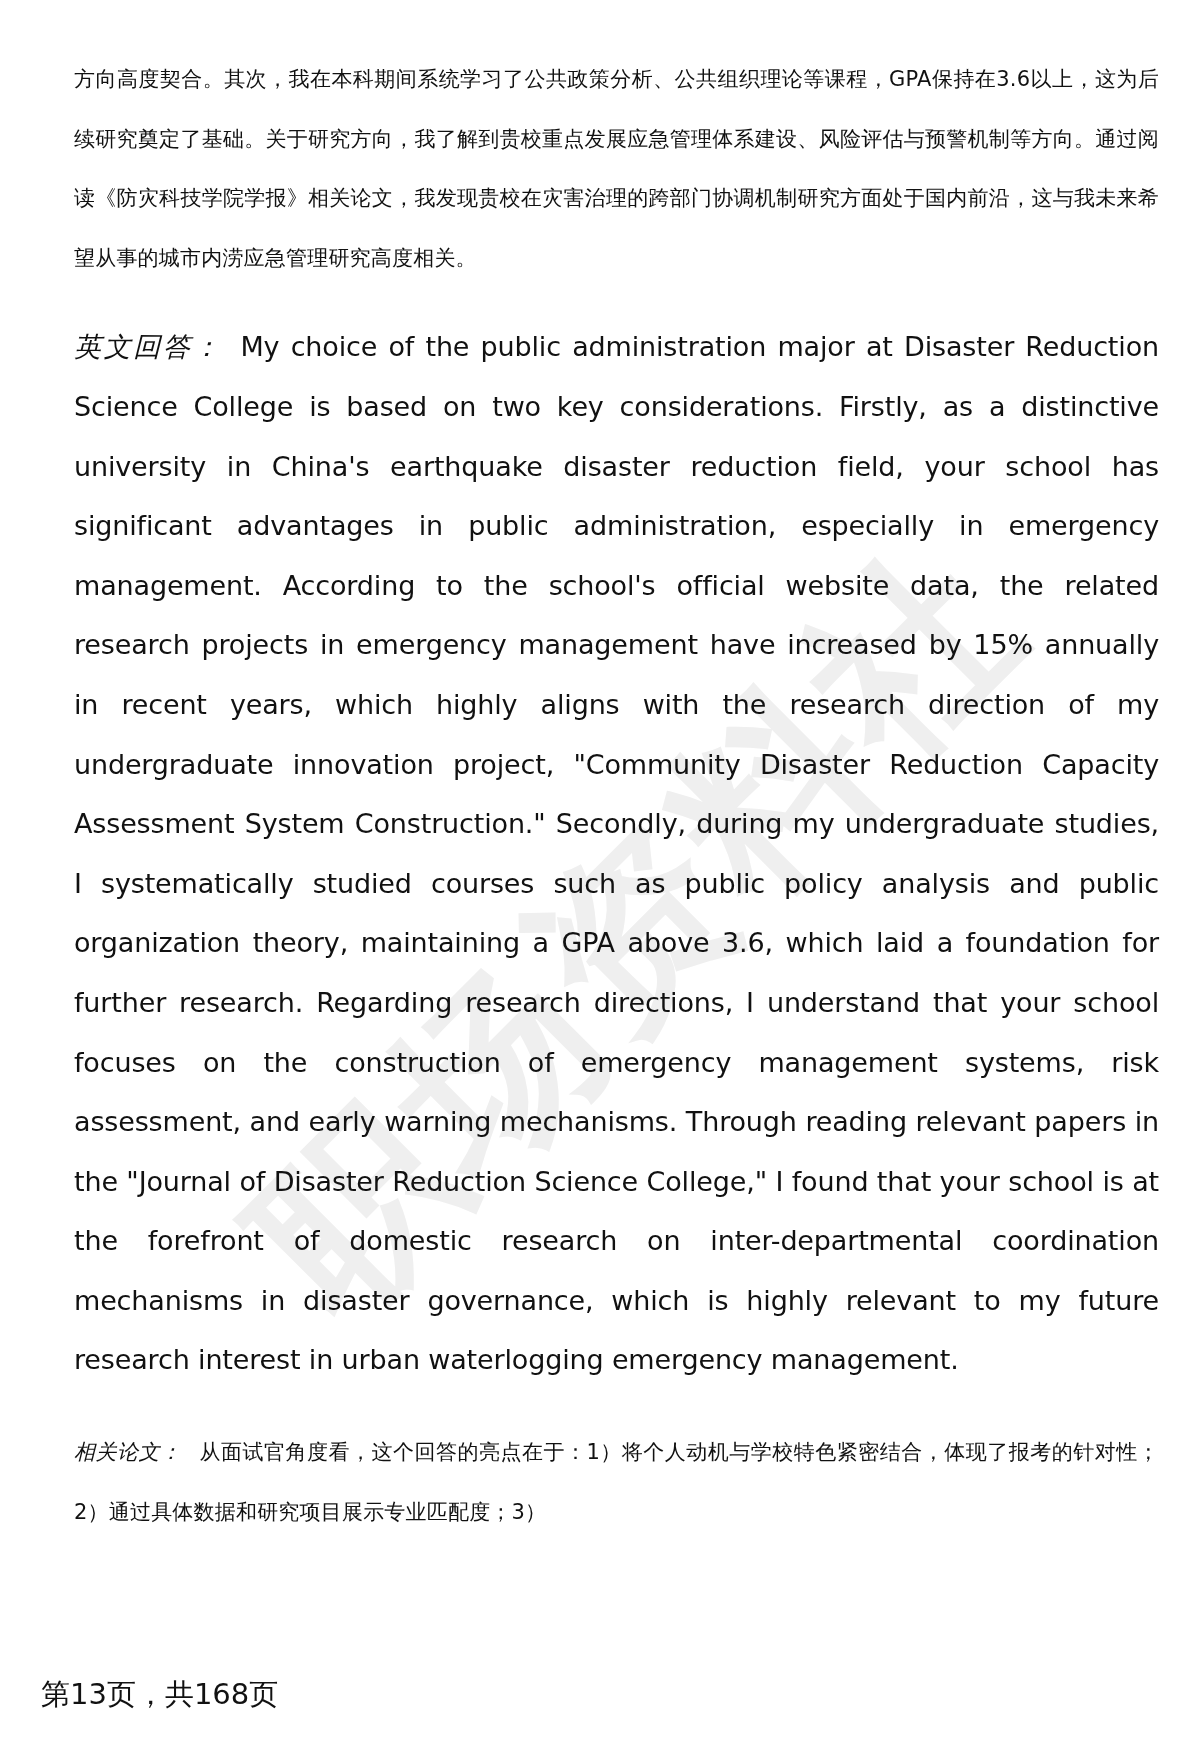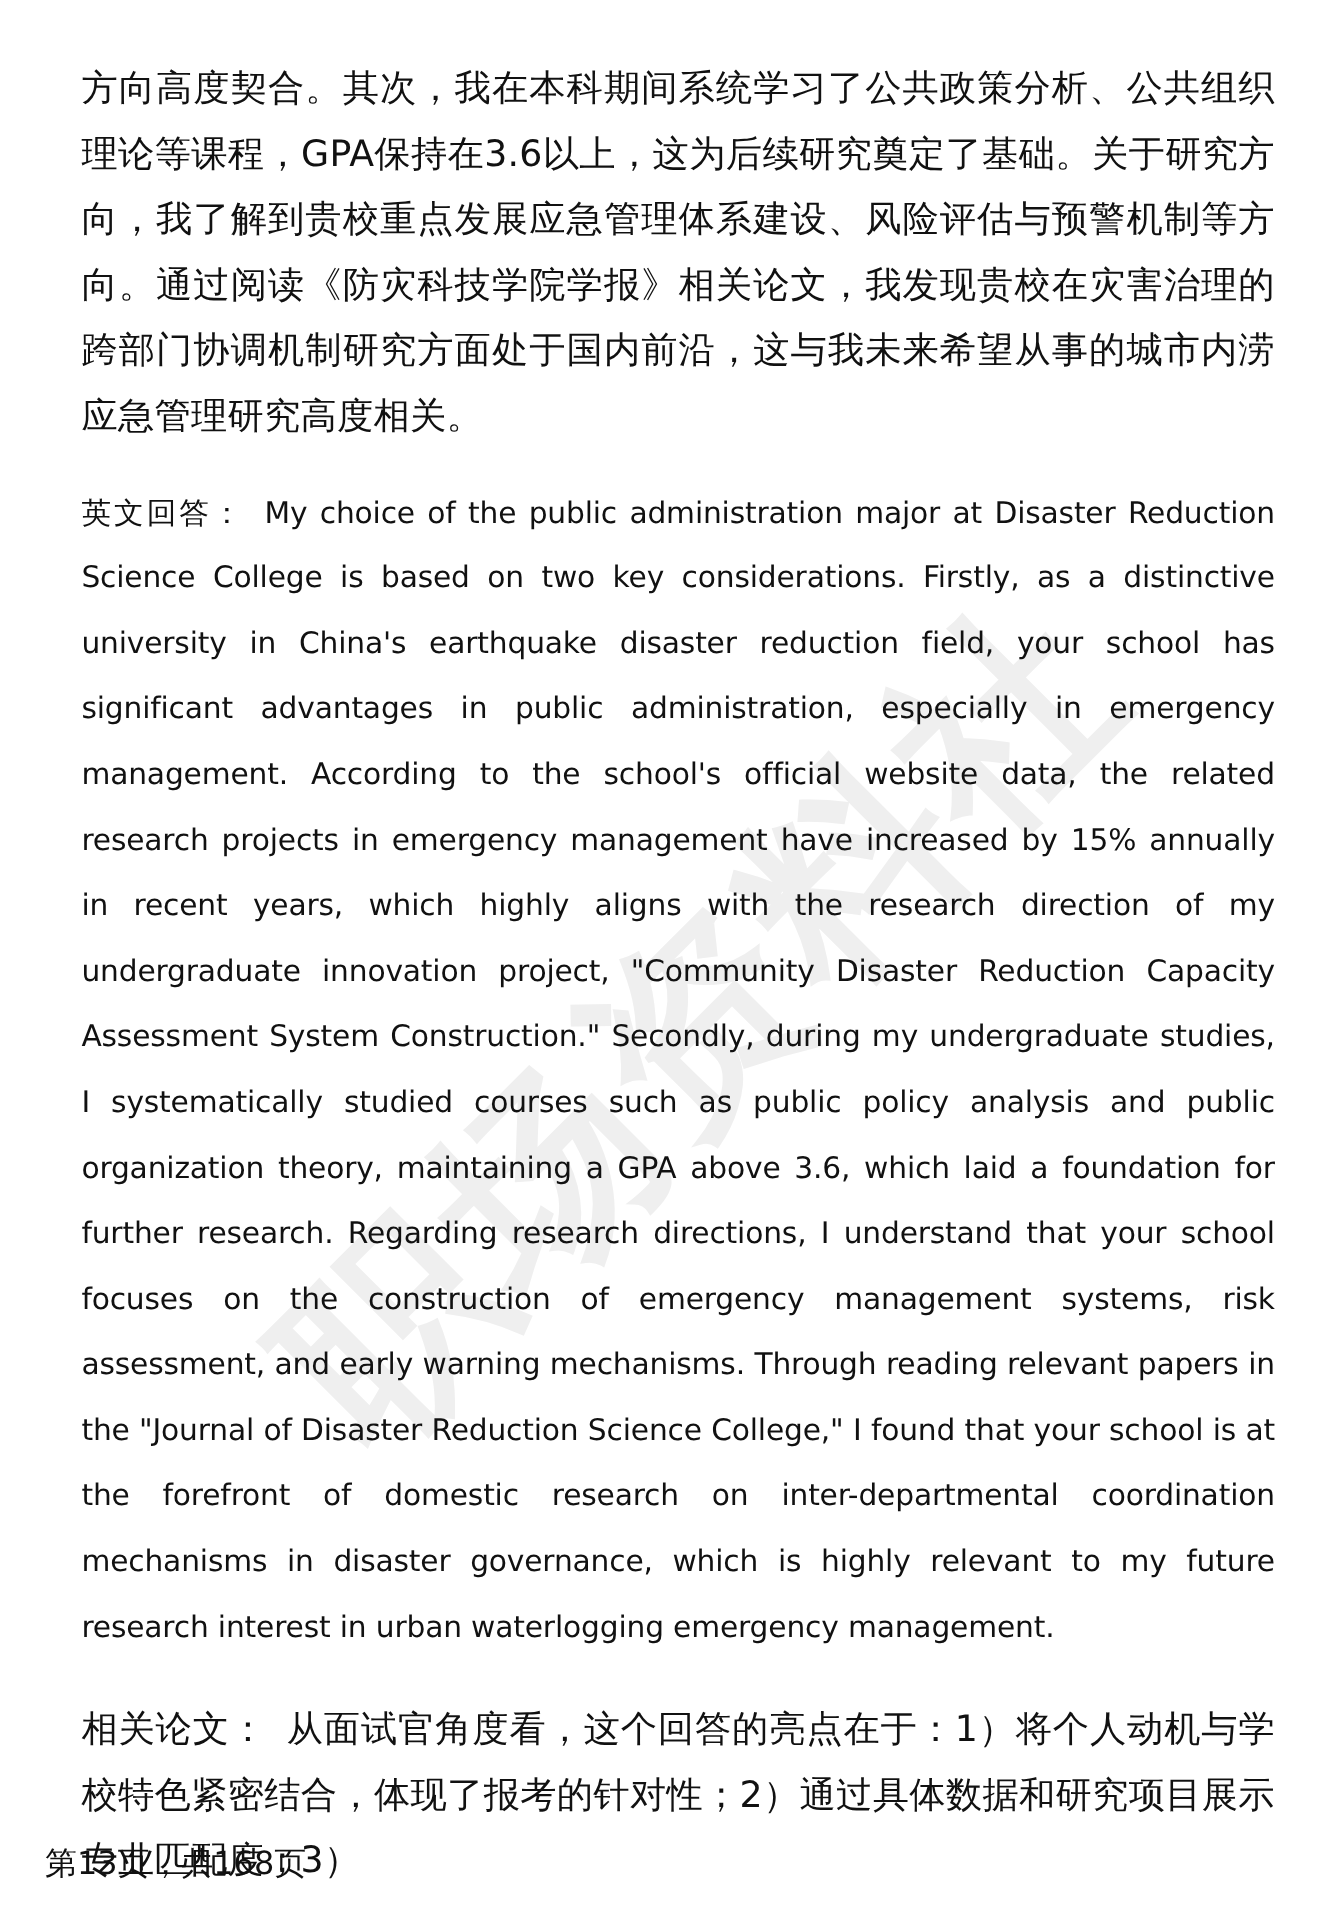--- a/index.html
+++ b/index.html
@@ -39,39 +39,40 @@
     }
     .content {
       position: absolute;
       left: 74px;
       top: 50px;
       width: 1085px;
       z-index: 1;
     }
     .para {
       margin: 0;
-      font-size: 33px;
+      font-size: 21px;
       line-height: 59.6px;
       text-align: justify;
       text-align-last: left;
       word-break: break-all;
     }
     .para.en {
       word-break: normal;
       font-family: "DejaVu Sans", "Liberation Sans", sans-serif;
       font-size: 27px;
       letter-spacing: -0.15px;
     }
     .para.cn {
       letter-spacing: 0.2px;
     }
     .gap1 { height: 29px; }
     .gap2 { height: 33px; }
     .label {
       margin-right: 18px;
+      font-style: italic;
     }
     .footer {
       position: absolute;
       left: 0;
       width: 1200px;
       top: 1672px;
       text-align: left;
       font-size: 29px;
       line-height: 44px;
       z-index: 1;

